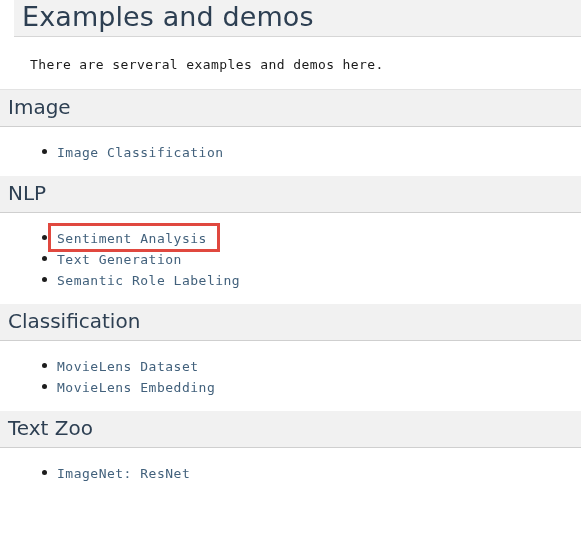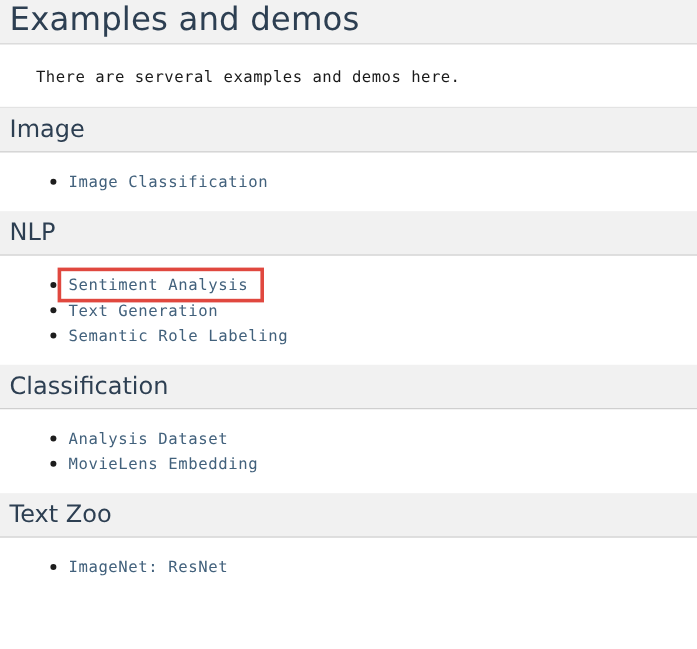--- a/index.html
+++ b/index.html
@@ -23,20 +23,21 @@
 
   
   .title-band {
     background: #f2f2f2;
     border-bottom: 1px solid #d6d6d6;
     height: 37px;
     box-sizing: border-box;
     padding: 0 8px;
     display: flex;
     align-items: center;
+    margin-left: 14px;
   }
   .page-title {
     font-family: "DejaVu Sans", sans-serif;
     font-size: 27px;
     font-weight: 400;
     color: #2d3f52;
     letter-spacing: 0.1px;
     line-height: 1;
     margin: 0;
     padding-bottom: 3px;
@@ -146,21 +147,21 @@
       </div>
       <ul class="link-list">
         <li class="list-item highlighted"><span class="bullet"></span><span class="highlight-box"></span><a class="demo-link" href="#">Sentiment Analysis</a></li>
         <li class="list-item"><span class="bullet"></span><a class="demo-link" href="#">Text Generation</a></li>
         <li class="list-item"><span class="bullet"></span><a class="demo-link" href="#">Semantic Role Labeling</a></li>
       </ul>
       <div class="section-band">
         <h2 class="section-title">Classification</h2>
       </div>
       <ul class="link-list">
-        <li class="list-item"><span class="bullet"></span><a class="demo-link" href="#">Analysis Dataset</a></li>
+        <li class="list-item"><span class="bullet"></span><a class="demo-link" href="#">MovieLens Dataset</a></li>
         <li class="list-item"><span class="bullet"></span><a class="demo-link" href="#">MovieLens Embedding</a></li>
       </ul>
       <div class="section-band">
         <h2 class="section-title">Text Zoo</h2>
       </div>
       <ul class="link-list">
         <li class="list-item"><span class="bullet"></span><a class="demo-link" href="#">ImageNet: ResNet</a></li>
       </ul>
     </div>
 

